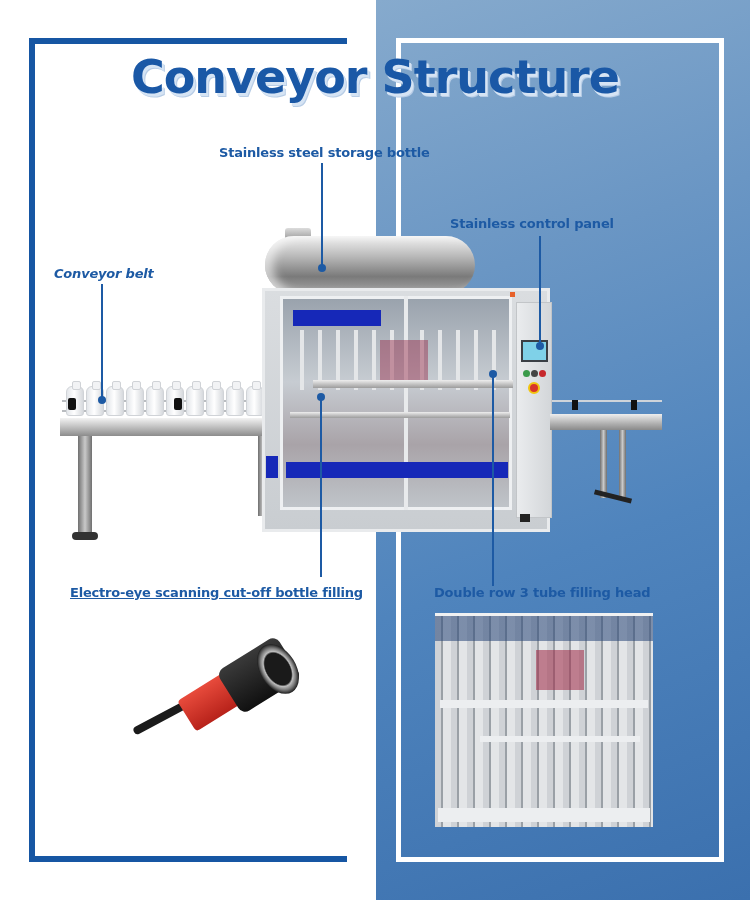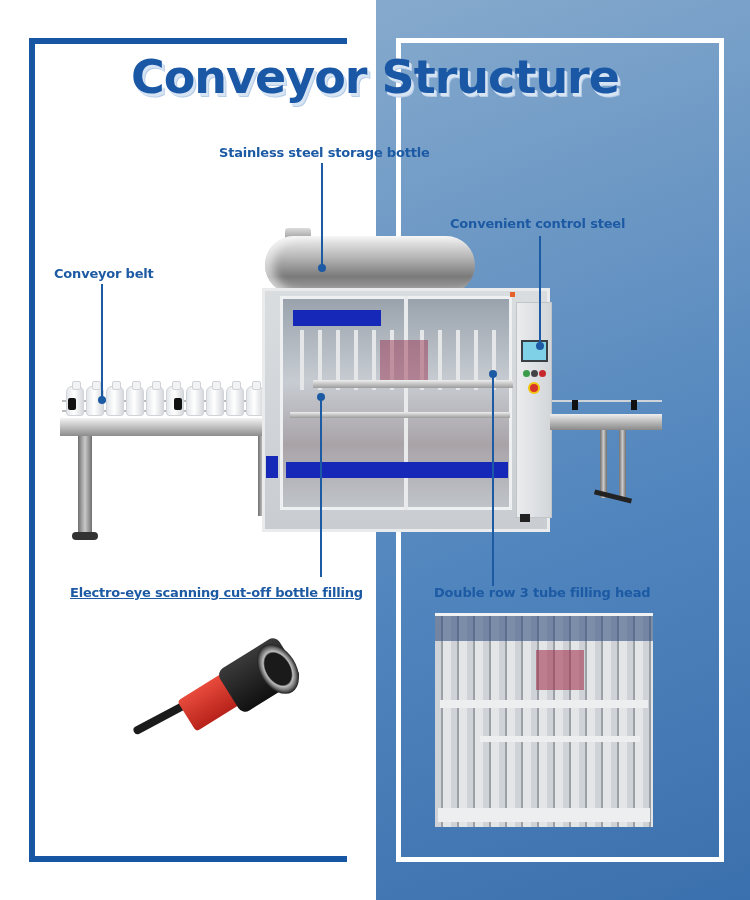--- a/index.html
+++ b/index.html
@@ -172,25 +172,25 @@
   <div class="part" style="left:631px;top:400px;width:6px;height:10px;background:#111;"></div>
   <div class="part leg" style="left:600px;top:430px;width:7px;height:68px;"></div>
   <div class="part leg" style="left:619px;top:430px;width:7px;height:68px;"></div>
   <div class="part" style="left:594px;top:494px;width:38px;height:5px;background:#222;transform:rotate(14deg);"></div>
 </div>
 
 <div class="label" style="left:219px;top:145px;">Stainless steel storage bottle</div>
 <div class="leader" style="left:321px;top:163px;height:104px;"></div>
 <div class="dot" style="left:318px;top:264px;"></div>
 
-<div class="label" style="left:450px;top:216px;">Convenient control steel</div>
+<div class="label" style="left:450px;top:216px;">Stainless control panel</div>
 <div class="leader" style="left:539px;top:236px;height:108px;"></div>
 <div class="dot" style="left:536px;top:342px;"></div>
 
-<div class="label" style="left:54px;top:266px;">Conveyor belt</div>
+<div class="label" style="left:54px;top:266px;font-style:italic;">Conveyor belt</div>
 <div class="leader" style="left:101px;top:284px;height:116px;"></div>
 <div class="dot" style="left:98px;top:396px;"></div>
 
 <div class="dot" style="left:317px;top:393px;"></div>
 <div class="leader" style="left:320px;top:397px;height:180px;"></div>
 <div class="label" style="left:70px;top:585px;text-decoration:underline;">Electro-eye scanning cut-off bottle filling</div>
 
 <div class="dot" style="left:489px;top:370px;"></div>
 <div class="leader" style="left:492px;top:374px;height:212px;"></div>
 <div class="label" style="left:434px;top:585px;">Double row 3 tube filling head</div>

